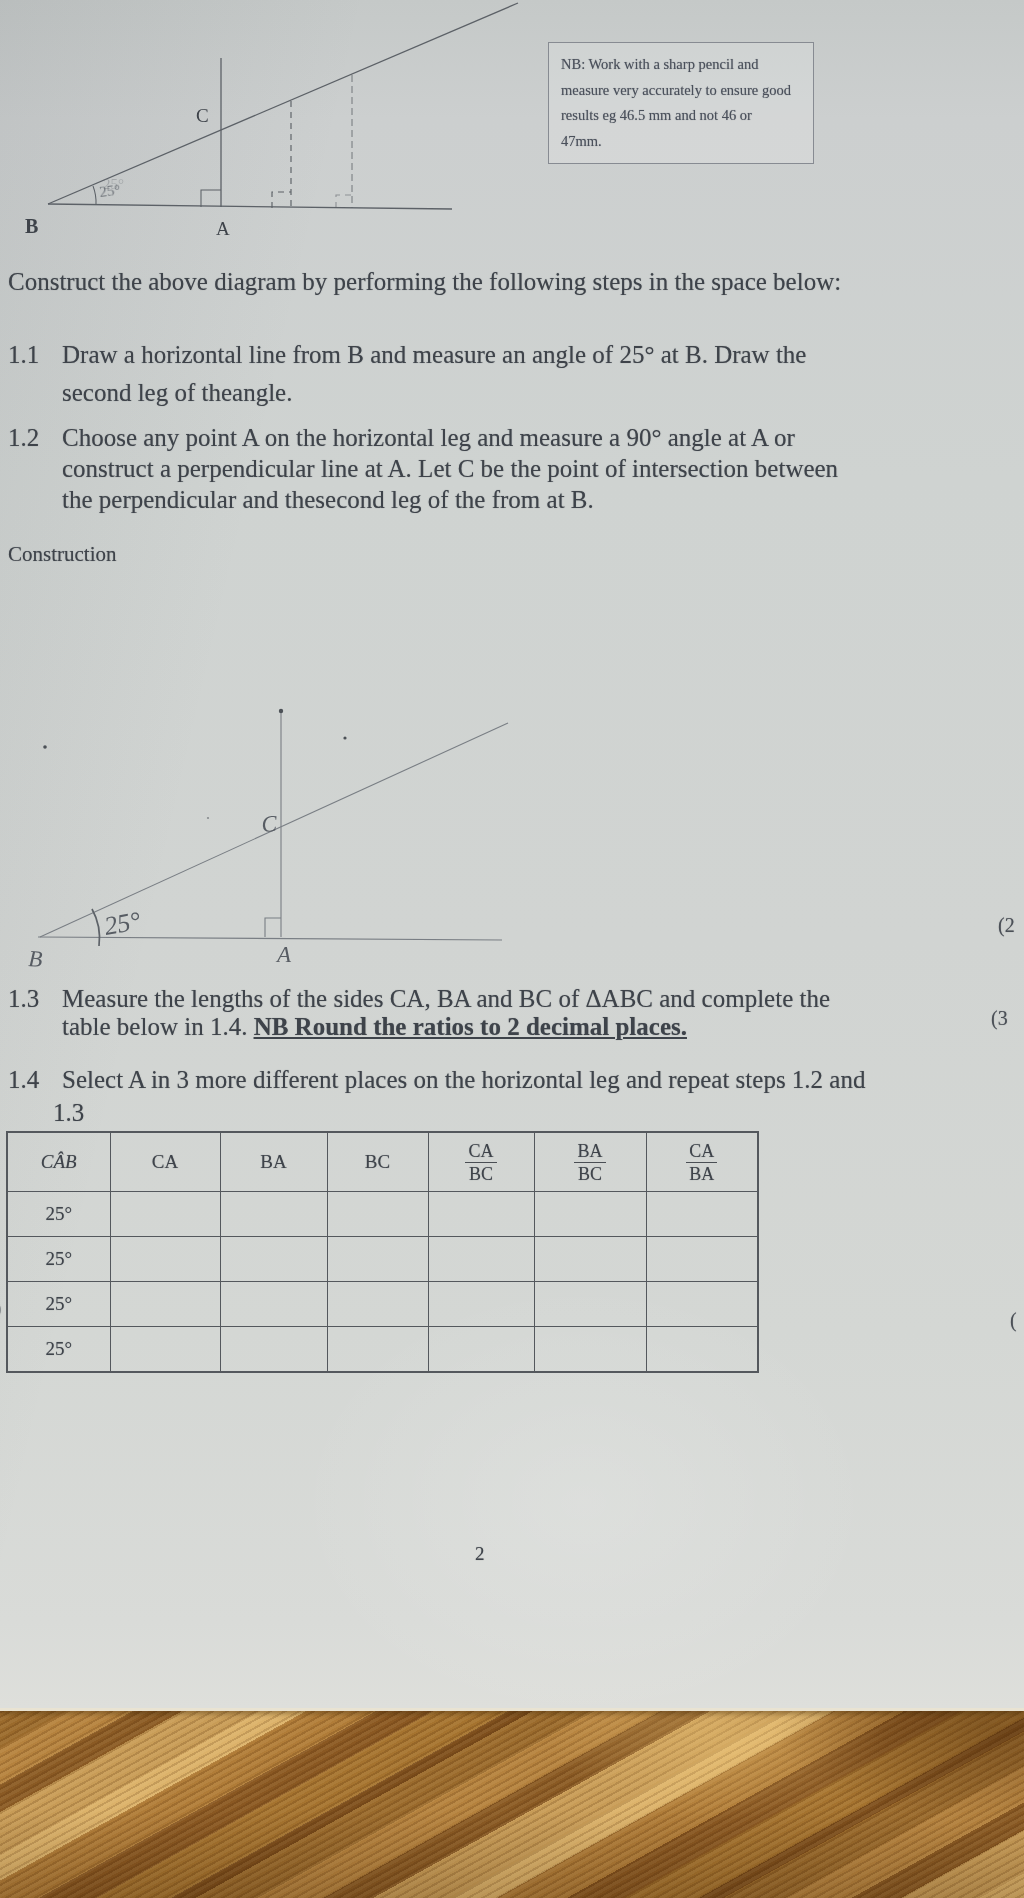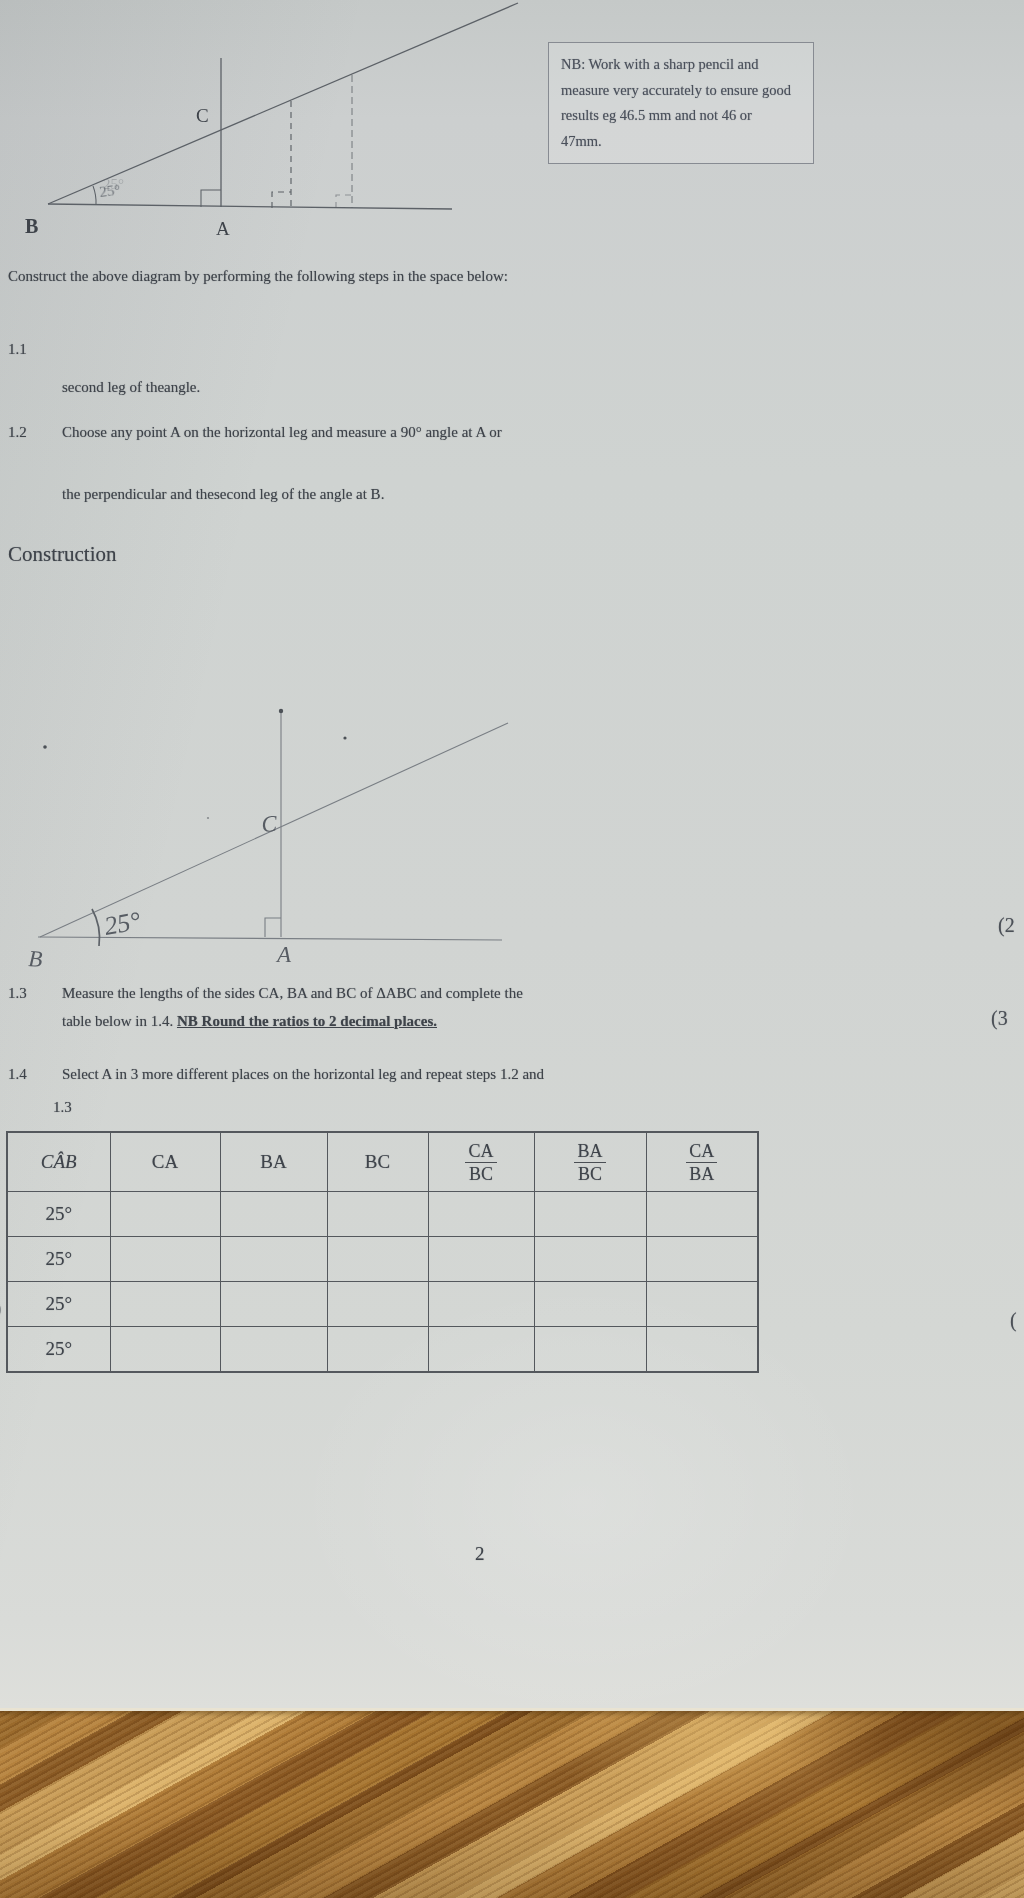--- a/index.html
+++ b/index.html
@@ -21,21 +21,21 @@
   
   .paper{position:absolute;left:0;top:0;width:1024px;height:1708px;
     background:
       radial-gradient(ellipse 420px 320px at 57% 88%, rgba(255,255,255,0.15), rgba(255,255,255,0) 70%),
       linear-gradient(103deg, rgba(85,90,96,0.10), rgba(85,90,96,0) 26%),
       linear-gradient(180deg, #c5c9c8 0%, #cccfcf 7%, #cfd3d1 28%, #d1d4d2 55%, #d4d7d4 78%, #d9dbd8 95%, #dedfdb 100%);
     border-bottom:3px solid #e9e3d2;
     box-shadow:0 3px 5px rgba(60,35,5,0.40);}
 
   
-  .t{position:absolute;color:#3e434a;font-size:15px;white-space:nowrap;
+  .t{position:absolute;color:#3e434a;font-size:25px;white-space:nowrap;
      text-shadow:0 0 1px rgba(62,67,74,0.50);}
   .b{font-weight:bold;text-decoration:underline;}
   .head{font-size:21px;}
 
   
   .notebox{position:absolute;left:548px;top:42px;width:266px;height:122px;
     border:1.5px solid #878b92;background:rgba(255,255,255,0.16);
     padding:9px 6px 0 12px;box-sizing:border-box;}
   .nline{font-size:14.5px;line-height:25.5px;color:#4a505b;white-space:nowrap;
     text-shadow:0 0 1px rgba(74,80,91,0.55);}
@@ -104,25 +104,27 @@
     <div class="notebox">
       <div class="nline">NB: Work with a sharp pencil and</div>
       <div class="nline">measure very accurately to ensure good</div>
       <div class="nline">results eg 46.5 mm and not 46 or</div>
       <div class="nline">47mm.</div>
     </div>
 
     <div class="t" style="left:8px;top:268px;">Construct the above diagram by performing the following steps in the space below:</div>
 
     <div class="t" style="left:8px;top:341px;">1.1</div>
+    <div class="t" style="left:62px;top:341px;">Draw a horizontal line from B and measure an angle of 25° at B. Draw the</div>
     <div class="t" style="left:62px;top:379px;">second leg of theangle.</div>
 
     <div class="t" style="left:8px;top:424px;text-align:center;">1.2</div>
     <div class="t" style="left:62px;top:424px;">Choose any point A on the horizontal leg and measure a 90° angle at A or</div>
-    <div class="t" style="left:62px;top:486px;">the perpendicular and thesecond leg of the angle at B.</div>
+    <div class="t" style="left:62px;top:455px;">construct a perpendicular line at A. Let C be the point of intersection between</div>
+    <div class="t" style="left:62px;top:486px;">the perpendicular and thesecond leg of the from at B.</div>
 
     <div class="t head" style="left:8px;top:542px;">Construction</div>
 
     <svg width="560" height="430" viewBox="0 555 560 430" style="left:0;top:555px;">
       <circle cx="45" cy="747" r="1.8" class="dot"></circle>
       <circle cx="281" cy="711" r="2.2" class="dot"></circle>
       <circle cx="345" cy="738" r="1.6" class="dot"></circle>
       <circle cx="208" cy="818" r="1.1" class="dot faint"></circle>
       <path d="M281 713 L281 937" class="hl"></path>
       <path d="M40 937 L508 723" class="hl"></path>

